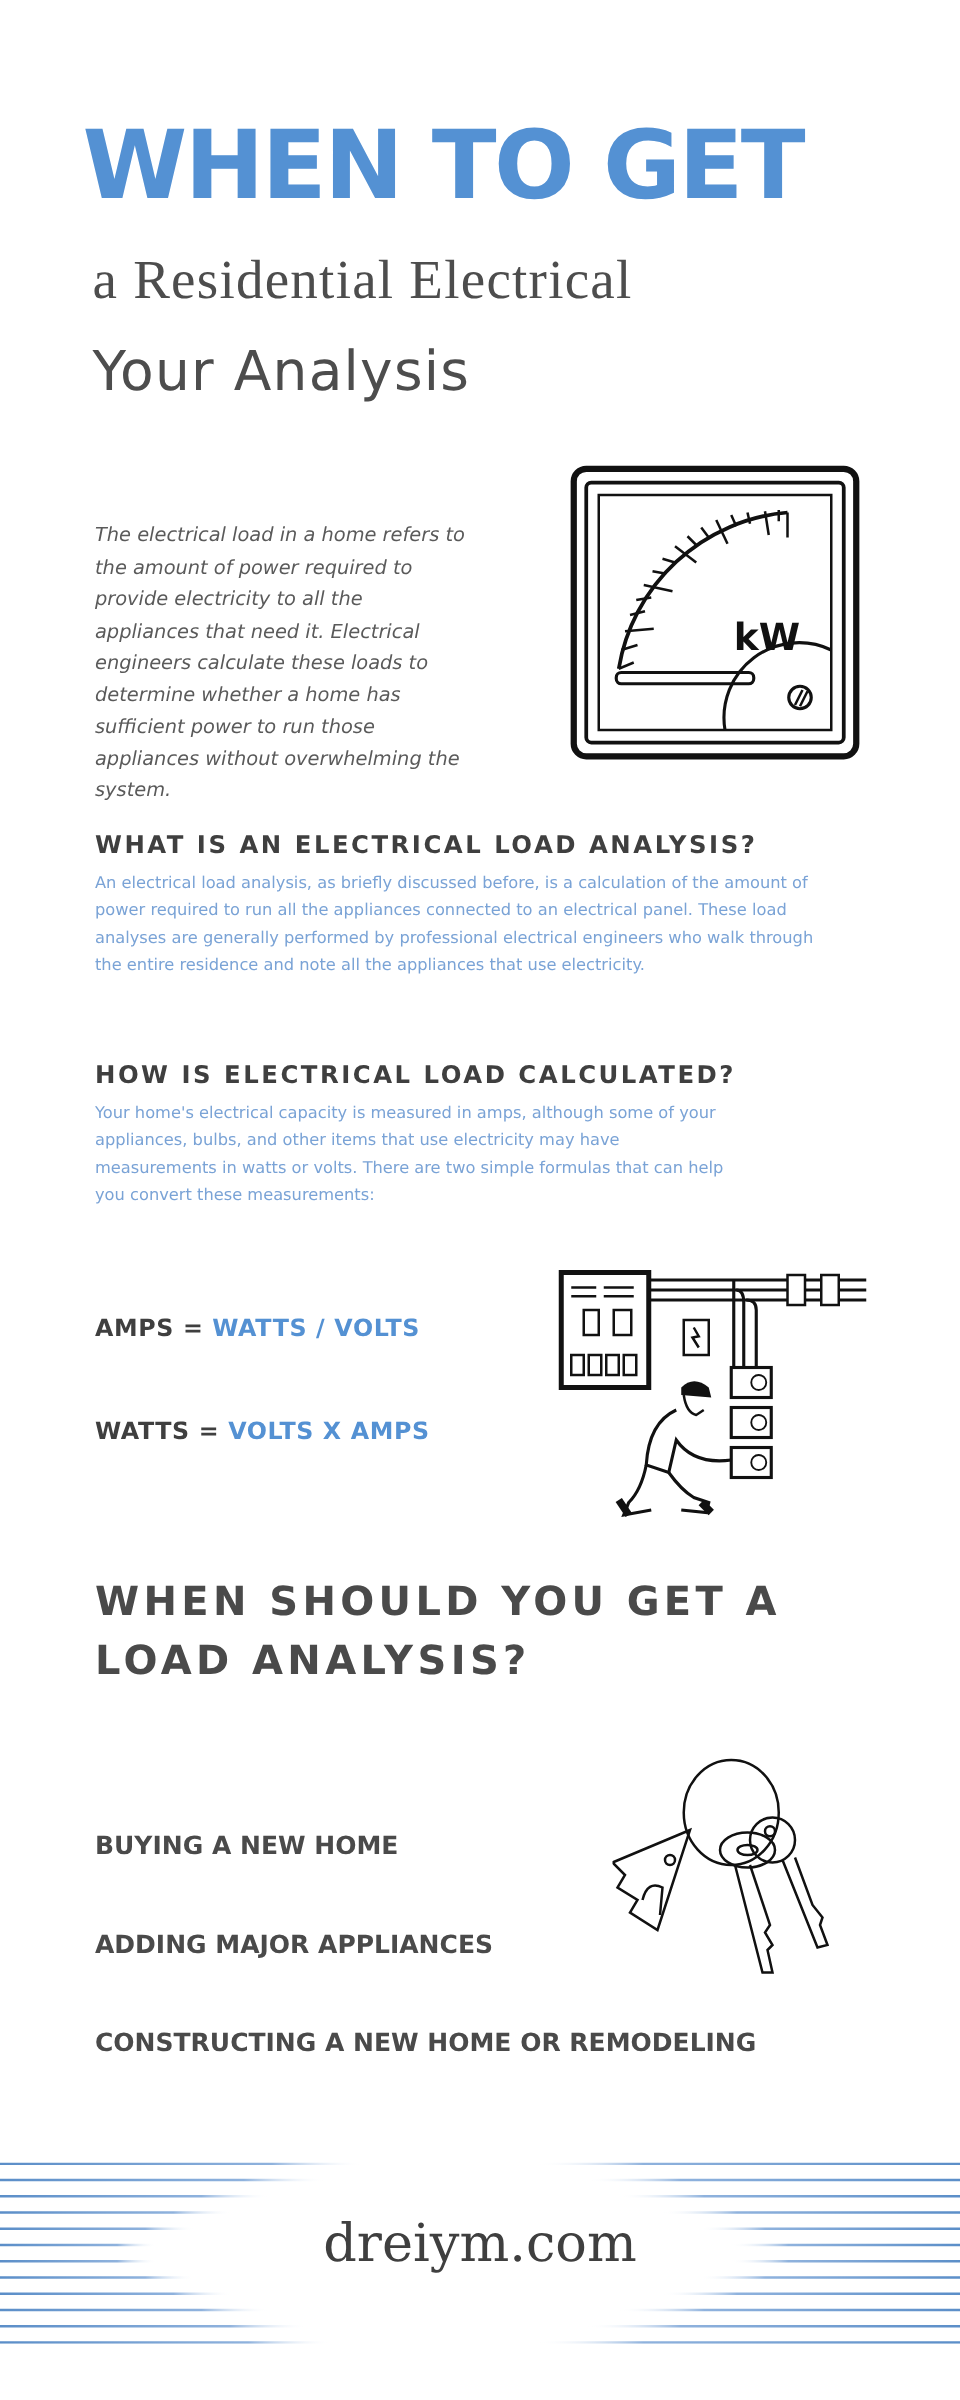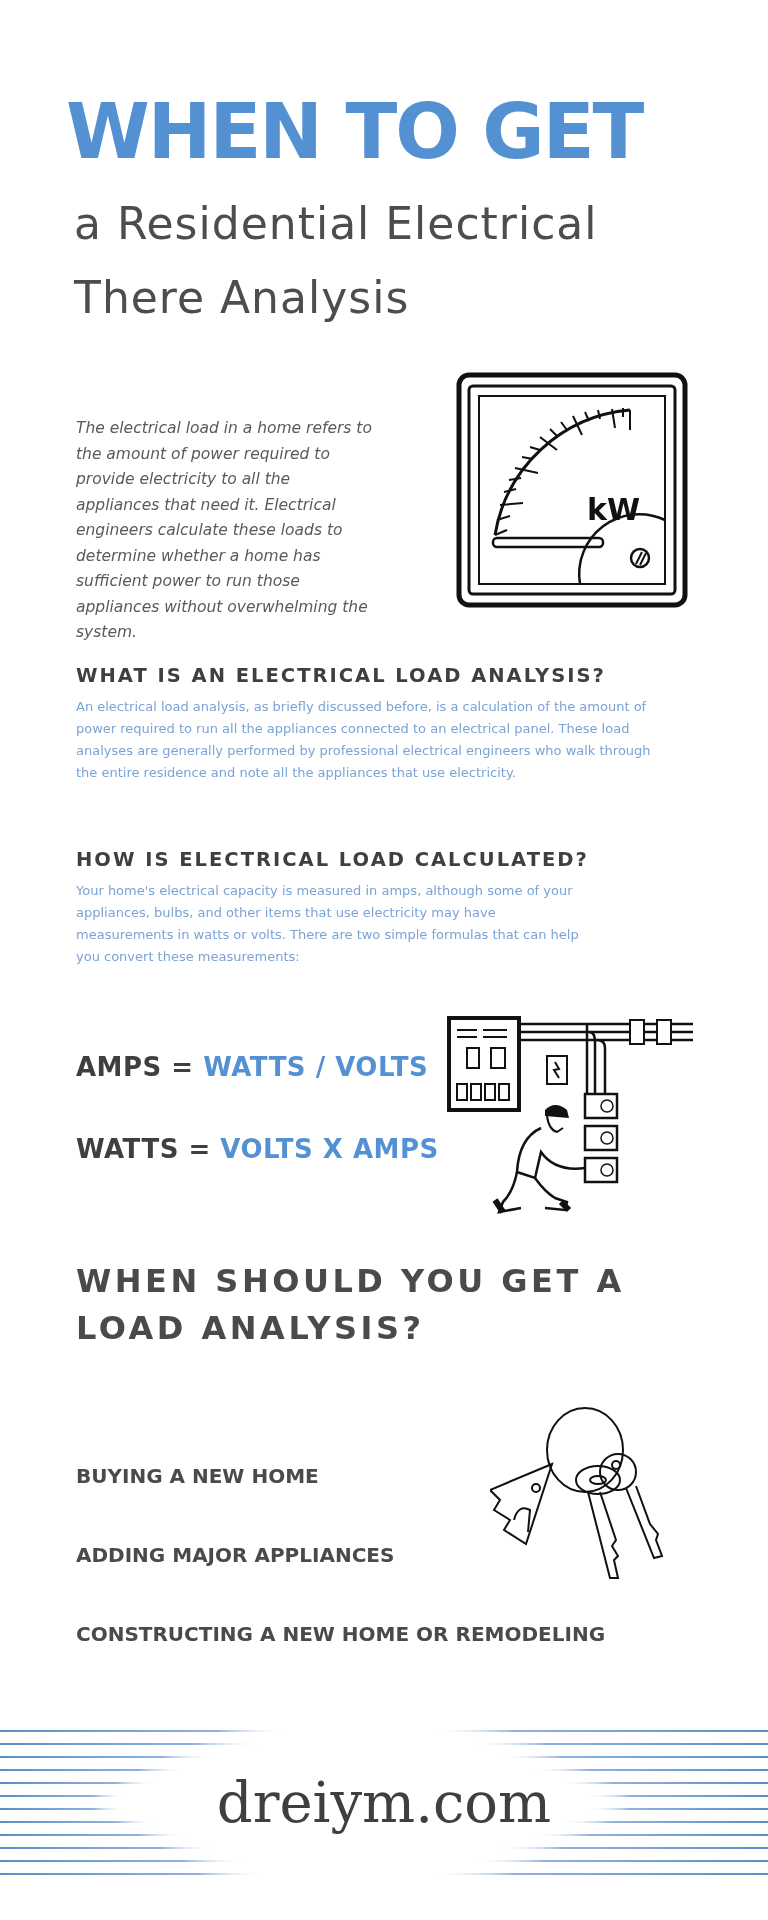--- a/index.html
+++ b/index.html
@@ -3,33 +3,33 @@
 <meta charset="utf-8">
 <style>
   html,body{margin:0;padding:0;background:#fff;}
   body{width:768px;height:1920px;position:relative;overflow:hidden;font-family:"DejaVu Sans",sans-serif;color:#4a4a4a;}
   .abs{position:absolute;}
   .title-blue{left:66px;top:92px;font-family:"DejaVu Sans",sans-serif;font-weight:bold;font-size:76px;letter-spacing:-2px;color:#5491d3;line-height:80px;white-space:nowrap;}
   .subtitle{left:74px;font-family:"DejaVu Sans",sans-serif;font-size:44px;color:#4d4d4d;letter-spacing:1px;white-space:nowrap;line-height:56px;}
   .intro{left:76px;top:372px;width:300px;font-family:"DejaVu Sans",sans-serif;font-style:italic;font-size:15.5px;line-height:25.5px;color:#5a5a5a;margin-top:44px;}
   .h2{left:76px;font-family:"DejaVu Sans",sans-serif;font-weight:bold;font-size:19.5px;letter-spacing:2px;color:#3f3f3f;white-space:nowrap;}
   .body-blue{left:76px;width:580px;font-family:"DejaVu Sans",sans-serif;font-size:13px;line-height:22px;color:#7aa3d6;}
-  .formula{left:76px;font-family:"DejaVu Sans",sans-serif;font-weight:bold;font-size:26px;color:#3f3f3f;white-space:nowrap;letter-spacing:0.5px;}
+  .formula{left:76px;font-family:"DejaVu Sans",sans-serif;font-weight:bold;font-size:19px;color:#3f3f3f;white-space:nowrap;letter-spacing:0.5px;}
   .formula .blue{color:#5491d3;}
   .h1b{left:76px;top:1258px;font-family:"DejaVu Sans",sans-serif;font-weight:bold;font-size:32px;letter-spacing:3.5px;line-height:47px;color:#4a4a4a;}
   .reason{left:76px;font-family:"DejaVu Sans",sans-serif;font-weight:bold;font-size:20px;color:#4a4a4a;white-space:nowrap;}
-  .brand{left:0;width:768px;top:1770px;text-align:center;font-family:"DejaVu Serif",serif;font-size:56px;color:#3f3f3f;}
+  .brand{left:0;width:768px;top:1770px;text-align:center;font-family:"DejaVu Serif",serif;font-size:42px;color:#3f3f3f;}
   .stripes{top:1730px;height:145px;width:768px;left:0;}
 </style>
 </head>
 <body>
 
 <div class="abs title-blue">WHEN TO GET</div>
-<div class="abs subtitle" style="top:196px;">a Residential Electrical</div>
-<div class="abs subtitle" style="top:270px;">There Analysis</div>
+<div class="abs subtitle" style="top:196px;font-family:Liberation Serif, serif;">a Residential Electrical</div>
+<div class="abs subtitle" style="top:270px;">Your Analysis</div>
 
 <div class="abs intro">The electrical load in a home refers to the amount of power required to provide electricity to all the appliances that need it. Electrical engineers calculate these loads to determine whether a home has sufficient power to run those appliances without overwhelming the system.</div>
 
 <div class="abs" style="left:455px;top:370px;width:240px;width:235px;height:240px;">
   <svg width="235" height="240" viewBox="0 0 235 240">
     <rect x="4" y="5" width="226" height="230" rx="10" fill="none" stroke="#111" stroke-width="5"></rect>
     <rect x="14" y="16" width="206" height="208" rx="4" fill="none" stroke="#111" stroke-width="3"></rect>
     <rect x="24" y="26" width="186" height="188" fill="none" stroke="#111" stroke-width="2"></rect>
     <path d="M40 165 A150 150 0 0 1 175 40" fill="none" stroke="#111" stroke-width="3"></path>
     <g stroke="#111" stroke-width="2">

